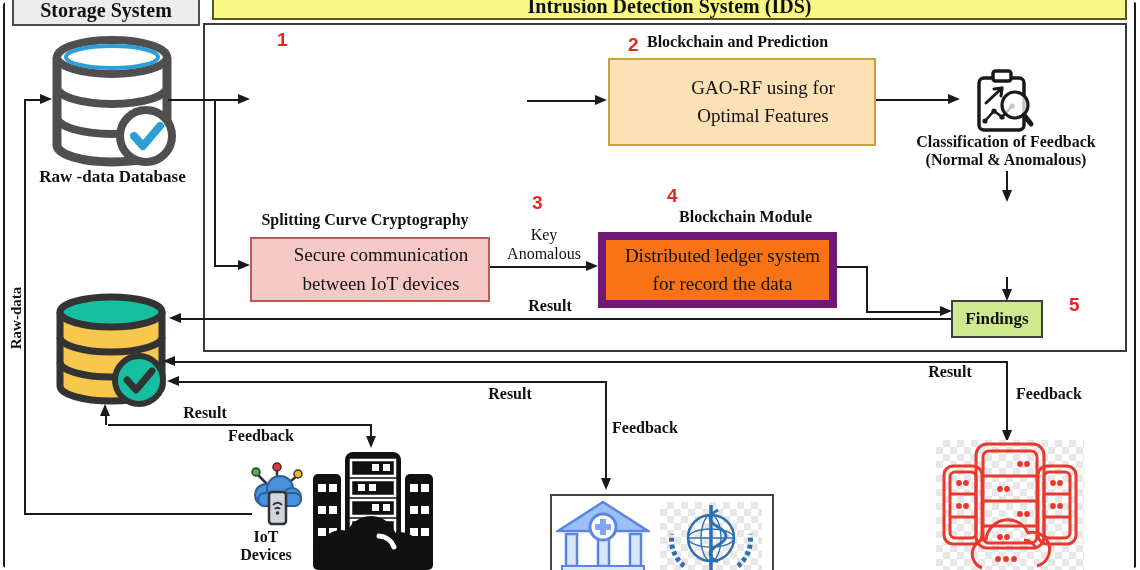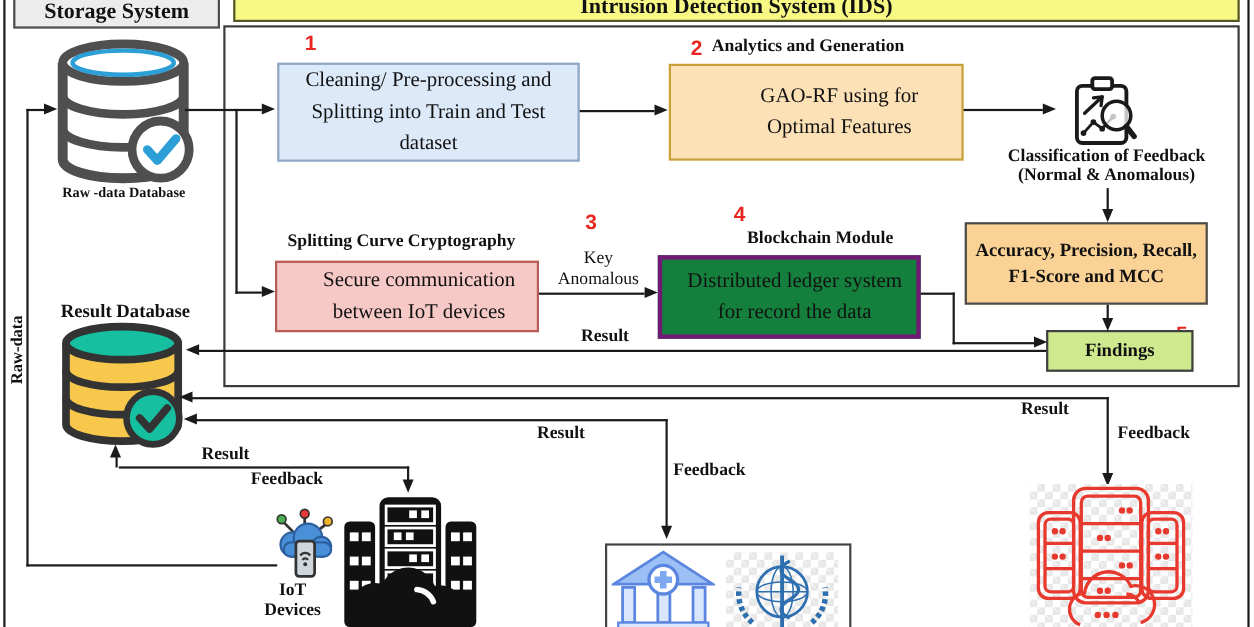--- a/index.html
+++ b/index.html
@@ -1,34 +1,34 @@
 <!DOCTYPE html>
 <html><head>
 <meta charset="utf-8">
 <style>
   html,body{margin:0;padding:0;background:#fff;}
   #stage{position:relative;width:1140px;height:570px;background:#ffffff;overflow:hidden;
-         font-family:"Liberation Serif","DejaVu Serif",serif;color:#111;}
+         font-family:"Liberation Serif","DejaVu Serif",serif;color:#111;border-radius:12px;}
   .abs{position:absolute;}
   
   .hl{position:absolute;height:2px;background:#1a1a1a;}
   .vl{position:absolute;width:2px;background:#1a1a1a;}
   
   .ar{position:absolute;width:0;height:0;border-style:solid;}
   .ar-r{border-width:5.5px 0 5.5px 12px;border-color:transparent transparent transparent #1a1a1a;}
   .ar-l{border-width:5.5px 12px 5.5px 0;border-color:transparent #1a1a1a transparent transparent;}
   .ar-d{border-width:12px 5.5px 0 5.5px;border-color:#1a1a1a transparent transparent transparent;}
   .ar-u{border-width:0 5.5px 12px 5.5px;border-color:transparent transparent #1a1a1a transparent;}
   
   .fbox{position:absolute;display:flex;align-items:center;justify-content:center;text-align:center;
         font-size:19px;line-height:1.5;box-sizing:border-box;padding:2px 6px;}
   .b-blue  {background:#dce9f8;border:2px solid #8fa6c4;}
   .b-orange{background:#fce0b6;border:2px solid #c9a13b;}
   .b-pink  {background:#f6c9c6;border:2px solid #b85c55;}
-  .b-purple{background:#15803d;border:4px solid #701a75;padding-left:16px;}
+  .b-purple{background:#f97316;border:8px solid #701a75;padding-left:16px;}
   .b-metric{background:#fbd295;border:2px solid #4a4a4a;font-weight:bold;font-size:17px;line-height:1.35;}
   .b-green {background:#cfe98f;border:2px solid #3f3f3f;font-weight:bold;font-size:17px;}
   .lbl{position:absolute;font-weight:bold;font-size:16px;text-align:center;line-height:1.1;}
   .lbl-l{text-align:left;}
   .num{position:absolute;font-family:"Liberation Sans","DejaVu Sans",sans-serif;
        font-weight:bold;font-size:19px;color:#e8251f;line-height:1;}
   .keygen{position:absolute;font-size:16px;text-align:center;line-height:1.2;font-weight:normal;}
   .checker{background:#fff;background-image:
      linear-gradient(45deg,#e7e7e7 25%,transparent 25%,transparent 75%,#e7e7e7 75%),
      linear-gradient(45deg,#e7e7e7 25%,transparent 25%,transparent 75%,#e7e7e7 75%);
@@ -60,60 +60,57 @@
     <path d="M10 22 v88 a55 17 0 0 0 110 0 v-88" fill="#ffffff" stroke="#4f4f4f" stroke-width="9"></path>
     <path d="M12 56 a54 16 0 0 0 106 0" fill="none" stroke="#2b9fd6" stroke-width="5"></path>
     <path d="M12 86 a54 16 0 0 0 106 0" fill="none" stroke="#2b9fd6" stroke-width="5"></path>
     <path d="M10 52 a55 17 0 0 0 110 0" fill="none" stroke="#4f4f4f" stroke-width="8"></path>
     <path d="M10 82 a55 17 0 0 0 110 0" fill="none" stroke="#4f4f4f" stroke-width="8"></path>
     <ellipse cx="65" cy="22" rx="55" ry="17" fill="#ffffff" stroke="#4f4f4f" stroke-width="8"></ellipse>
     <ellipse cx="65" cy="22" rx="46" ry="11" fill="none" stroke="#2b9fd6" stroke-width="4"></ellipse>
     <circle cx="99" cy="101" r="26" fill="#ffffff" stroke="#4f4f4f" stroke-width="8"></circle>
     <path d="M87 101 l9 10 l17 -20" fill="none" stroke="#2b9fd6" stroke-width="8" stroke-linecap="round" stroke-linejoin="round"></path>
   </svg>
-  <div class="lbl" style="left:20px;top:168px;width:185px;font-size:13px;">Raw -data Database</div>
-
-  <div class="lbl" style="left:38px;top:274px;width:152px;font-size:17px;">Result Database</div>
+  <div class="lbl" style="left:20px;top:168px;width:185px;font-size:17px;">Raw -data Database</div>
+
   <svg class="abs" style="left:52px;top:292px;" width="118" height="116" viewBox="0 0 118 116">
     <path d="M8 20 v74 a51 15 0 0 0 102 0 v-74" fill="#f7c84b" stroke="#333" stroke-width="7"></path>
     <path d="M8 45 a51 15 0 0 0 102 0" fill="none" stroke="#333" stroke-width="7"></path>
     <path d="M8 70 a51 15 0 0 0 102 0" fill="none" stroke="#333" stroke-width="7"></path>
     <ellipse cx="59" cy="20" rx="51" ry="15" fill="#16bfa0" stroke="#333" stroke-width="7"></ellipse>
     <circle cx="87" cy="88" r="24" fill="#16bfa0" stroke="#333" stroke-width="6"></circle>
     <path d="M75 88 l9 10 l16 -19" fill="none" stroke="#333" stroke-width="7" stroke-linecap="round" stroke-linejoin="round"></path>
   </svg>
 
   <div class="lbl vert" style="left:-26px;top:309px;width:86px;height:18px;font-size:15px;">Raw-data</div>
 
   <div class="num" style="left:277px;top:30px;">1</div>
 
   <div class="num" style="left:628px;top:35px;">2</div>
-  <div class="lbl lbl-l" style="left:647px;top:33px;width:200px;">Analytics and Generation</div>
+  <div class="lbl lbl-l" style="left:647px;top:33px;width:200px;">Blockchain and Prediction</div>
 
   <div class="lbl" style="left:245px;top:211px;width:240px;">Splitting Curve Cryptography</div>
 
   <div class="num" style="left:532px;top:193px;">3</div>
   <div class="keygen" style="left:498px;top:225px;width:92px;">Key Anomalous</div>
 
   <div class="num" style="left:667px;top:186px;">4</div>
   <div class="lbl" style="left:652px;top:208px;width:160px;text-align:right;">Blockchain Module</div>
 
   <div class="num" style="left:1069px;top:295px;">5</div>
 
-  <div class="fbox b-blue" style="left:252px;top:57px;width:275px;height:90px;">Cleaning/ Pre-processing and Splitting into Train and Test dataset</div>
 
   <div class="fbox b-orange" style="left:608px;top:58px;width:268px;height:88px;padding-left:48px;">GAO-RF using for Optimal Features</div>
 
   <div class="fbox b-pink" style="left:250px;top:237px;width:240px;height:65px;padding-left:28px;">Secure communication between IoT devices</div>
 
   <div class="fbox b-purple" style="left:598px;top:232px;width:239px;height:76px;">Distributed ledger system for record the data</div>
 
-  <div class="fbox b-metric" style="left:877px;top:202px;width:221px;height:75px;">Accuracy, Precision, Recall, F1-Score and MCC</div>
-
-  <div class="fbox b-green" style="left:951px;top:300px;width:134px;height:38px;">Findings</div>
+
+  <div class="fbox b-green" style="left:951px;top:300px;width:92px;height:38px;">Findings</div>
 
   <svg class="abs" style="left:972px;top:68px;" width="64" height="66" viewBox="0 0 64 66">
     <rect x="7" y="10" width="45" height="52" rx="5" fill="#fff" stroke="#1a1a1a" stroke-width="3.5"></rect>
     <rect x="21" y="3" width="18" height="10" rx="2.5" fill="#fff" stroke="#1a1a1a" stroke-width="3.5"></rect>
     <path d="M14 35 L30 20" stroke="#1a1a1a" stroke-width="3" stroke-linecap="round"></path>
     <path d="M30 20 l-8 1 M30 20 l-1 8" stroke="#1a1a1a" stroke-width="3" stroke-linecap="round"></path>
     <path d="M13 53 L22 43 L30 49 L40 38" fill="none" stroke="#1a1a1a" stroke-width="2.6"></path>
     <circle cx="13" cy="53" r="2.6" fill="#1a1a1a"></circle>
       <circle cx="22" cy="43" r="2.6" fill="#1a1a1a"></circle>
     <circle cx="30" cy="49" r="2.6" fill="#1a1a1a"></circle>

